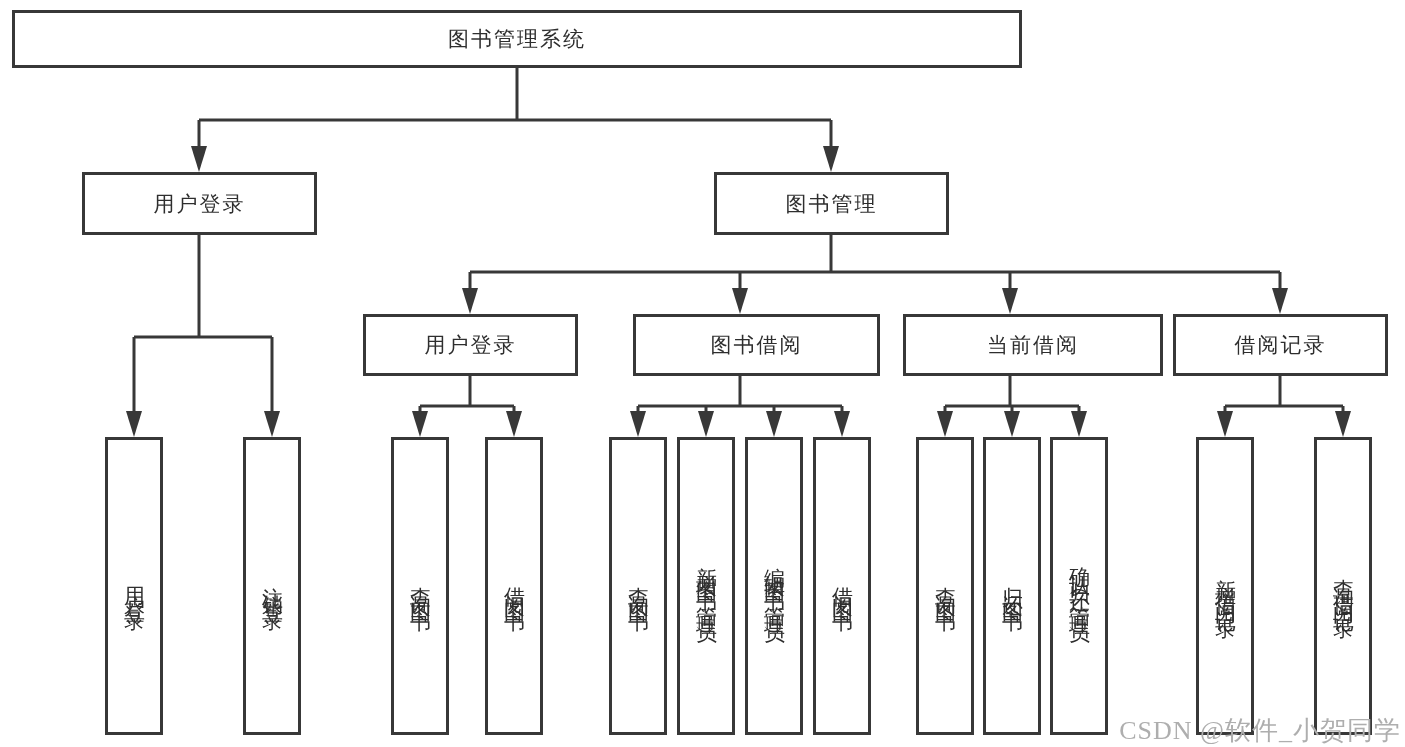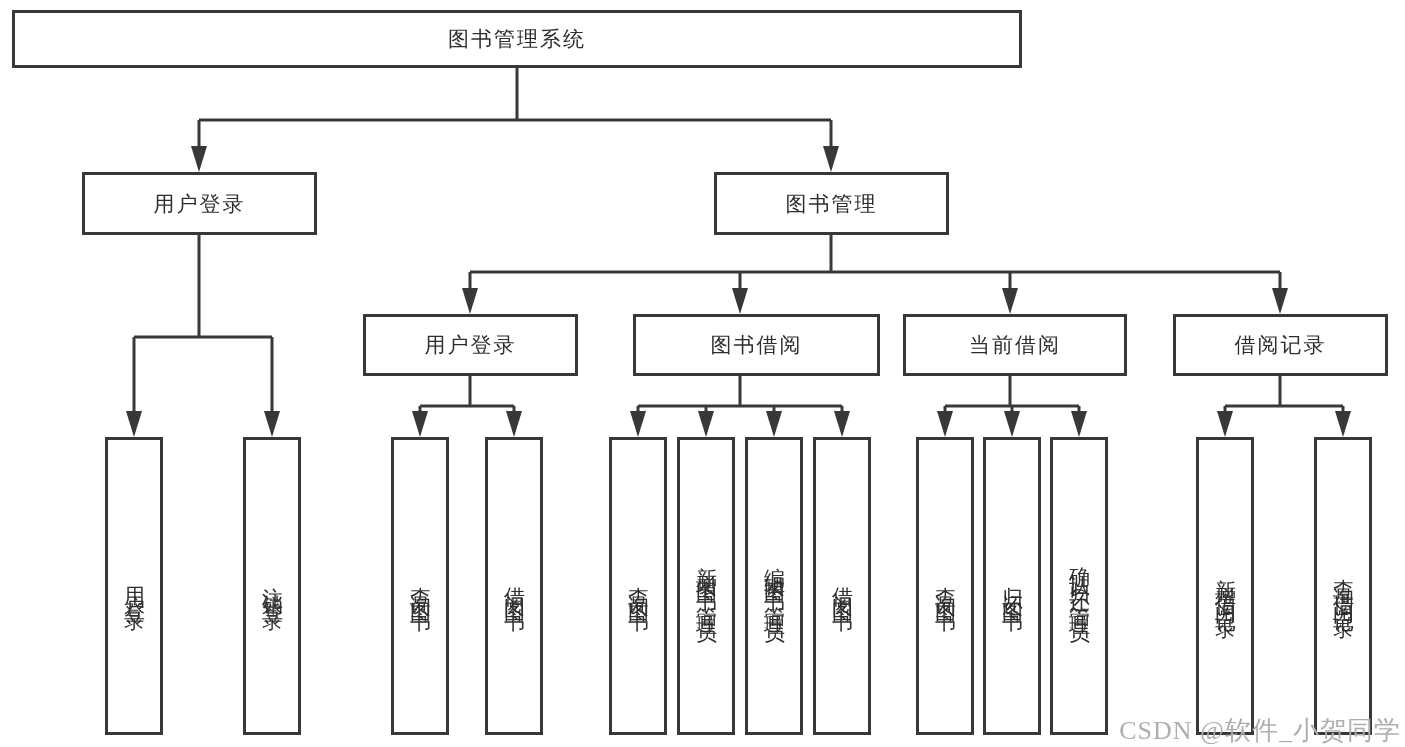--- a/index.html
+++ b/index.html
@@ -76,21 +76,21 @@
   <div class="node" style="left:714px;top:172px;width:235px;height:63px">
     <span>图书管理</span>
   </div>
 
   <div class="node" style="left:363px;top:314px;width:215px;height:62px">
     <span>用户登录</span>
   </div>
   <div class="node" style="left:633px;top:314px;width:247px;height:62px">
     <span>图书借阅</span>
   </div>
-  <div class="node" style="left:903px;top:314px;width:224px;height:62px">
+  <div class="node" style="left:903px;top:314px;width:260px;height:62px">
     <span>当前借阅</span>
   </div>
   <div class="node" style="left:1173px;top:314px;width:215px;height:62px">
     <span>借阅记录</span>
   </div>
 
   <div class="node leaf" style="left:105px;top:437px;width:58px;height:298px">
     <span>用户登录</span>
   </div>
   <div class="node leaf" style="left:243px;top:437px;width:58px;height:298px">

